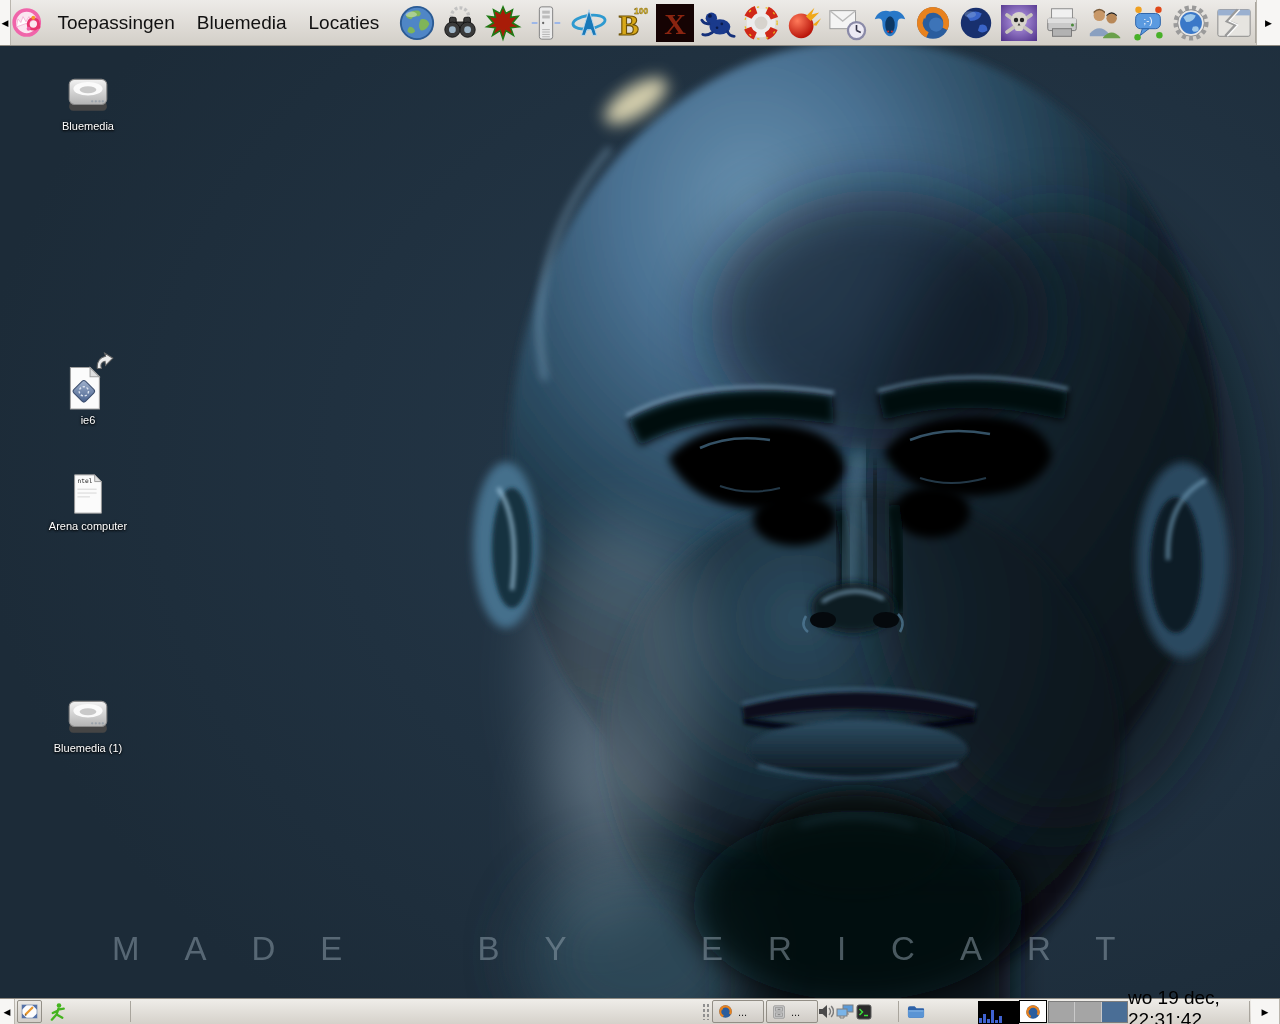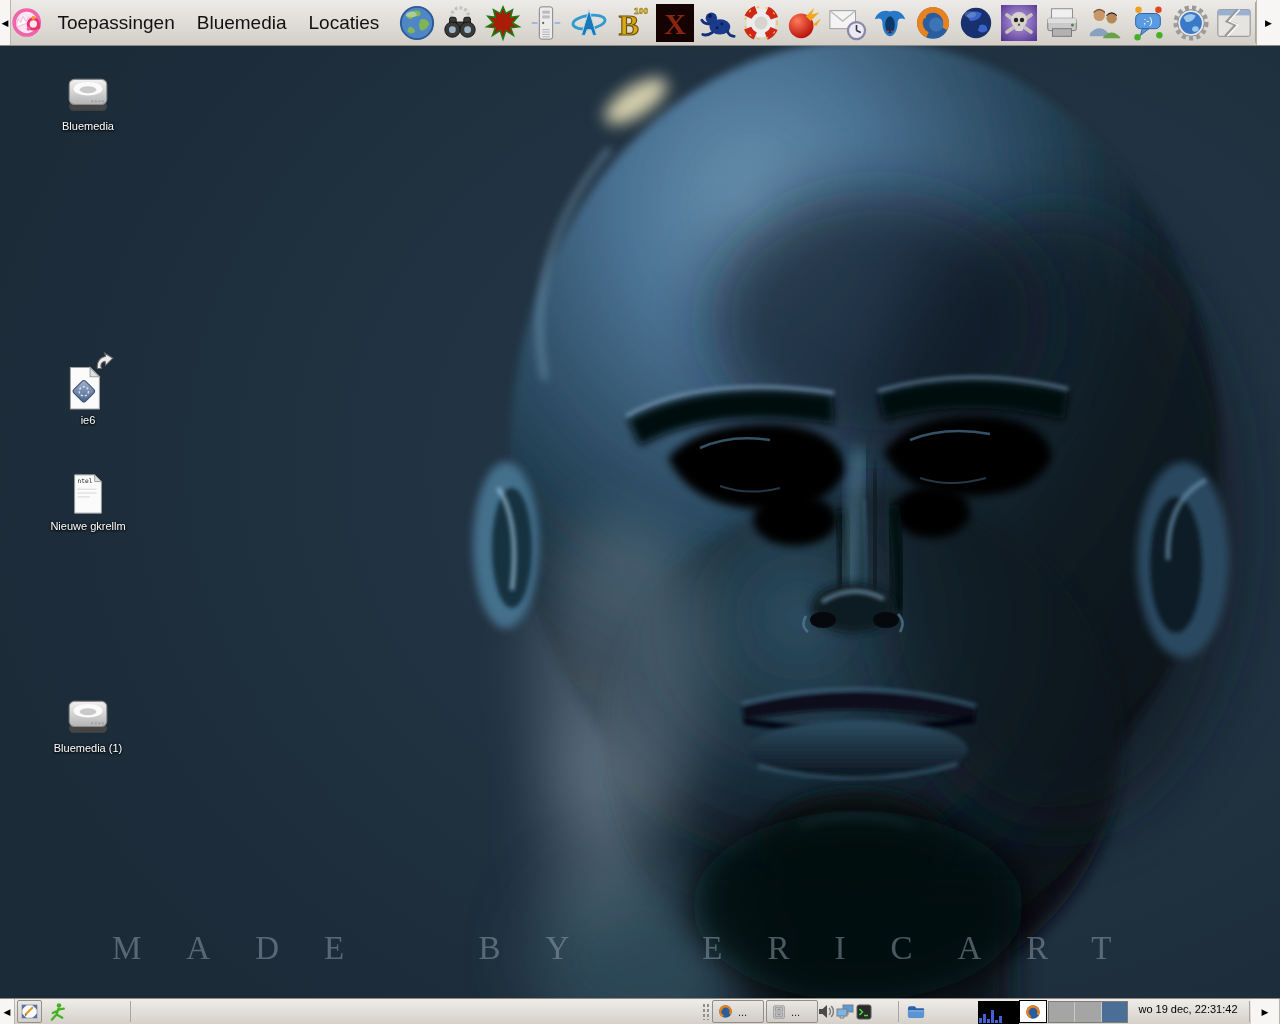--- a/index.html
+++ b/index.html
@@ -1,20 +1,20 @@
 <!DOCTYPE html>
 <html><head>
 <meta charset="utf-8">
 <style>
   html,body{margin:0;padding:0;background:#555;}
   .screen{position:relative;width:1280px;height:1024px;overflow:hidden;
           font-family:"Liberation Sans",sans-serif;background:#1f2e3c;}
   .wall{position:absolute;left:0;top:0;z-index:0;}
   .watermark{position:absolute;left:112px;top:930px;z-index:2;font-size:33px;
-             font-family:Liberation Serif, serif;color:#93a4b0;opacity:.5;
+             font-family:Liberation Sans, sans-serif;color:#93a4b0;opacity:.5;
              letter-spacing:45px;word-spacing:36px;white-space:nowrap;}
   
   .panel-top{position:absolute;top:0;left:0;right:0;height:45px;z-index:10;
              background:linear-gradient(#edebe8,#d3cfc8);border-bottom:1px solid #8e8a82;
              display:flex;align-items:center;}
   .hide-strip{height:100%;background:#f7f6f4;border-right:1px solid #bab6ae;
               display:flex;align-items:center;justify-content:center;
               color:#000;font-size:9px;cursor:pointer;}
   .hide-strip.right{border-right:none;border-left:1px solid #bab6ae;}
   .menu-logo{width:41px;height:41px;margin:0 5px 0 1px;cursor:pointer;}
@@ -48,21 +48,21 @@
   .graph{left:978px;top:2px;width:39px;height:21px;background:#000;
          display:flex;align-items:flex-end;gap:1px;padding:1px;}
   .bar{width:3px;background:#3f62d0;}
   .ffbox{left:1019px;top:1px;width:26px;height:21px;background:#fff;border:1px solid #000;
          display:flex;align-items:center;justify-content:center;cursor:pointer;}
   .ws{left:1048px;top:2px;width:78px;height:20px;border:1px solid #7d7d7d;display:flex;cursor:pointer;}
   .ws-cell{flex:1;background:#a5a5a5;border-right:1px solid #c9c9c9;}
   .ws-cell:last-child{border-right:none;}
   .ws-cell.active{background:#4a6e96;}
   .clock{left:1128px;top:0;height:19px;width:120px;display:flex;align-items:center;
-         justify-content:center;font-size:11px;color:#000;cursor:default;}
+         justify-content:center;font-size:19px;color:#000;cursor:default;}
 </style>
 </head>
 <body>
 
 <div class="screen">
 
   <svg class="wall" width="1280" height="1024" viewBox="0 0 1280 1024">
     <defs>
       <radialGradient id="gBG" cx="68%" cy="45%" r="70%">
         <stop offset="0" stop-color="#263a4c"></stop>
@@ -202,21 +202,21 @@
     <span class="dlabel">ie6</span>
   </div>
 
   <div class="desk-icon" style="left:33px;top:470px">
     <svg width="44" height="48" viewBox="0 0 46 46">
       <path d="M9 3 H30 L37 10 V43 H9 Z" fill="#fbfbfb" stroke="#9a9a9a"></path>
       <path d="M30 3 L30 10 H37 Z" fill="#e2e2e2" stroke="#9a9a9a"></path>
       <text x="12" y="11" font-size="6.5" font-family="DejaVu Sans Mono, monospace" fill="#1a1a1a">ntel</text>
       <path d="M12 18 h20 M12 22 h20 M12 26 h13" stroke="#d4d4d4" stroke-width="1"></path>
     </svg>
-    <span class="dlabel">Nieuwe gkrellm</span>
+    <span class="dlabel">Arena computer</span>
   </div>
 
 
   <div class="desk-icon" style="left:33px;top:692px">
     <svg width="48" height="48" viewBox="0 0 46 46">
       <defs>
           <linearGradient id="d7a" x1="0" y1="0" x2="0" y2="1">
         <stop offset="0" stop-color="#f2f2f2"></stop>
             <stop offset="1" stop-color="#b4b4b4"></stop>
           </linearGradient>

